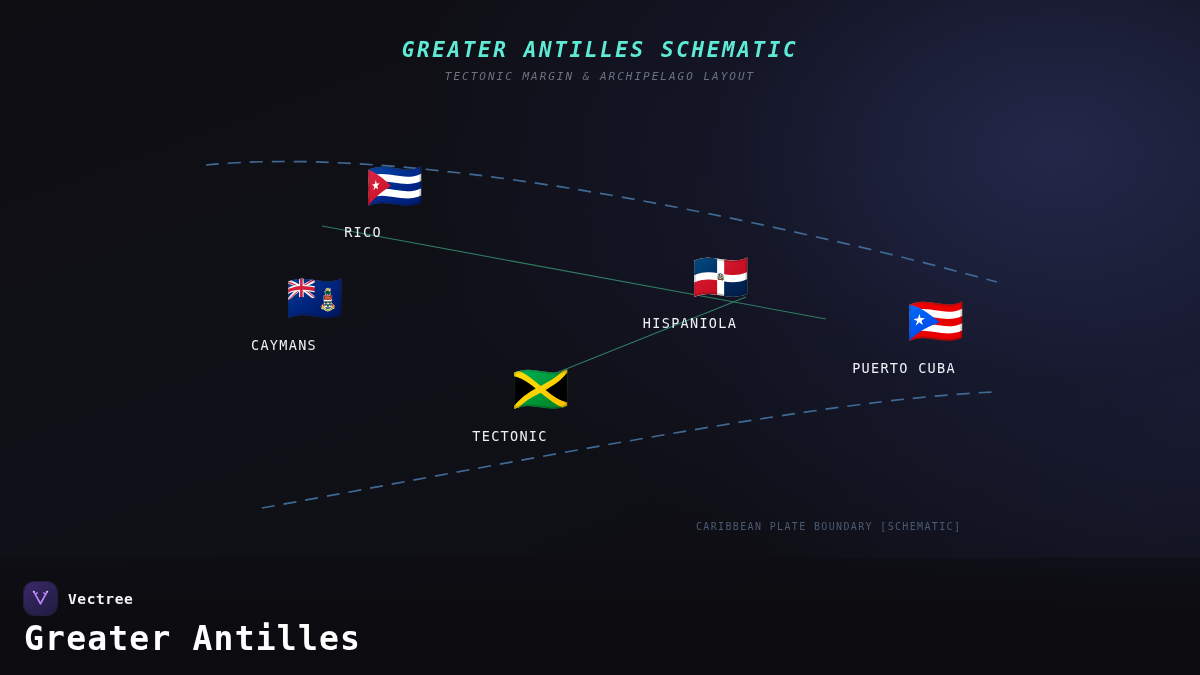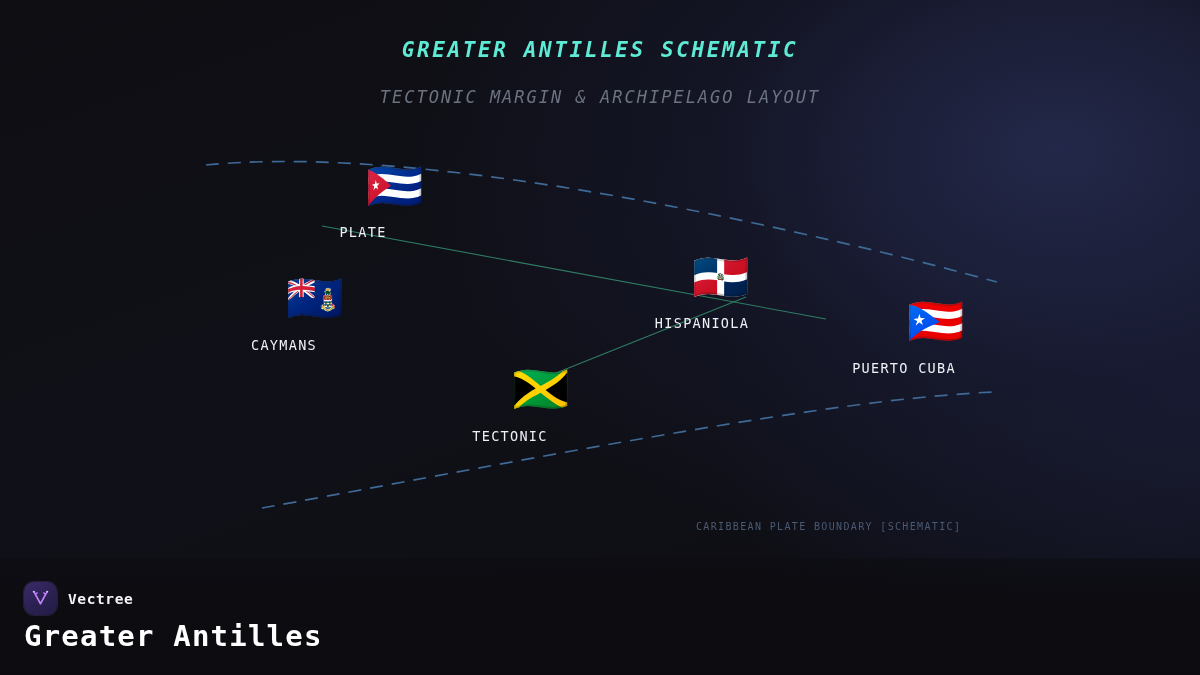--- a/index.html
+++ b/index.html
@@ -21,22 +21,22 @@
   
   #header { position:absolute; top:0; left:0; width:1200px; text-align:center;font-style:italic; }
   #chart-title {
     margin-top:38px;
     font-size:21px;
     letter-spacing:2.6px;
     font-weight:700;
     color:#5eead4;
   }
   #chart-subtitle {
-    margin-top:25px;
-    font-size:17px;
+    margin-top:8px;
+    font-size:11px;
     letter-spacing:2.0px;
     color:#6b7280;
   }
 
   
   #map-svg { position:absolute; top:0; left:0; }
 
   .island-node { position:absolute; }
   .island-flag {
     position:absolute;
@@ -87,21 +87,21 @@
   }
   #brand-name {
     font-size:14.5px;
     font-weight:700;
     letter-spacing:0.6px;
     color:#f2f4f8;
   }
   #footer-title {
     position:absolute;
     left:24px; top:61px;
-    font-size:29px;
+    font-size:33px;
     font-weight:700;
     letter-spacing:1.2px;
     color:#ffffff;
   }
   #footer-url {
     position:absolute;
     right:24px; bottom:25px;
     font-size:12.5px;
     letter-spacing:0.3px;
     color:#6b7280;
@@ -124,33 +124,33 @@
       </g>
     <g id="arc-group">
         <path d="M 322,226 L 826,319" fill="none" stroke="#2f7d63" stroke-width="1.1"></path>
         <path d="M 541,379 L 746,297" fill="none" stroke="#2f7d63" stroke-width="1.1"></path>
       </g>
   </svg>
 
   <div id="islands-layer">
       <div class="island-node">
         <div class="island-flag" style="left: 395px; top: 186px;">🇨🇺</div>
-        <div class="island-label" style="left: 363px; top: 224px;">PLATE</div>
+        <div class="island-label" style="left: 363px; top: 224px;">RICO</div>
       </div>
       <div class="island-node">
         <div class="island-flag" style="left: 315px; top: 298px;">🇰🇾</div>
         <div class="island-label" style="left: 284px; top: 337px;">CAYMANS</div>
       </div>
       <div class="island-node">
         <div class="island-flag" style="left: 541px; top: 389px;">🇯🇲</div>
         <div class="island-label" style="left: 510px; top: 428px;">TECTONIC</div>
       </div>
       <div class="island-node">
         <div class="island-flag" style="left: 721px; top: 277px;">🇩🇴</div>
-        <div class="island-label" style="left: 690px; top: 315px; margin-left: 12px;">HISPANIOLA</div>
+        <div class="island-label" style="left: 690px; top: 315px;">HISPANIOLA</div>
       </div>
       <div class="island-node">
         <div class="island-flag" style="left: 936px; top: 321px;">🇵🇷</div>
         <div class="island-label" style="left: 904px; top: 360px;">PUERTO CUBA</div>
       </div>
     </div>
 
   <div id="boundary-caption">CARIBBEAN PLATE BOUNDARY [SCHEMATIC]</div>
 
   <div id="footer">

